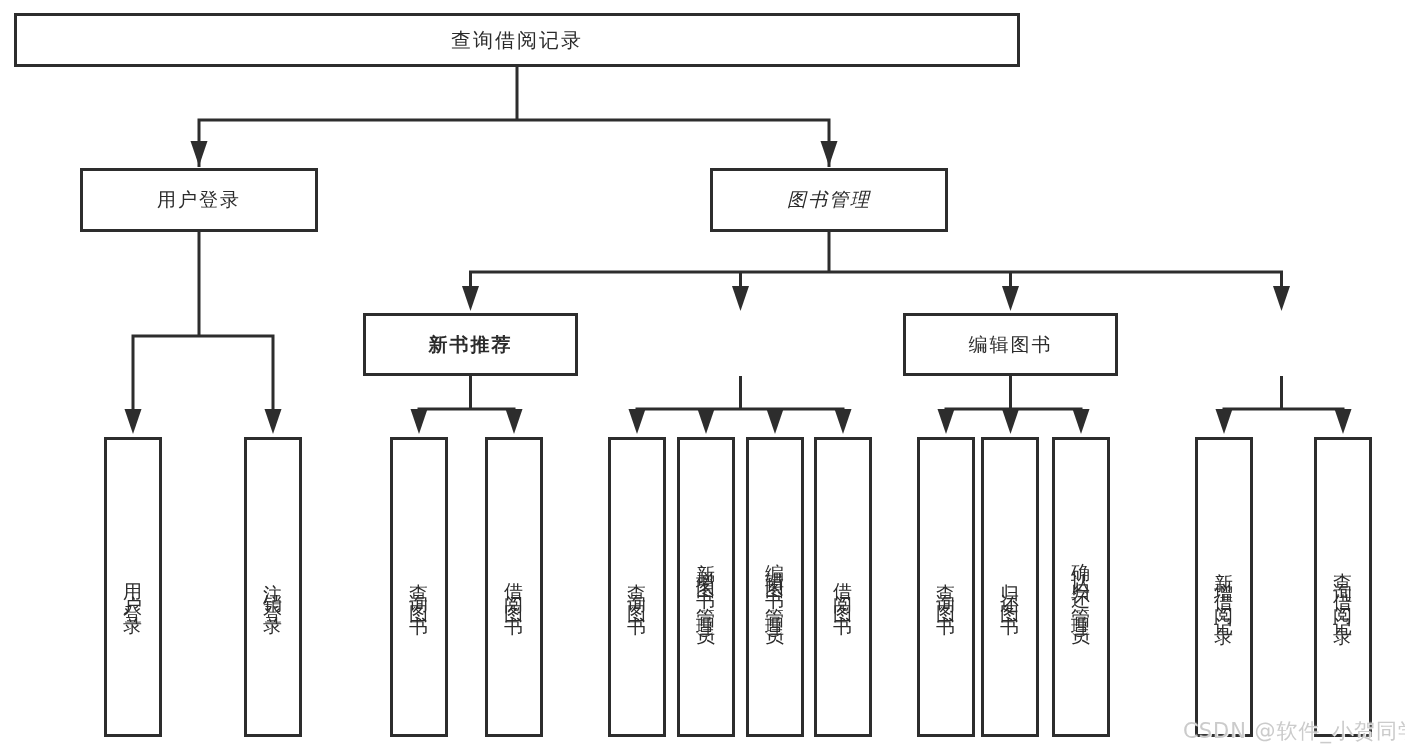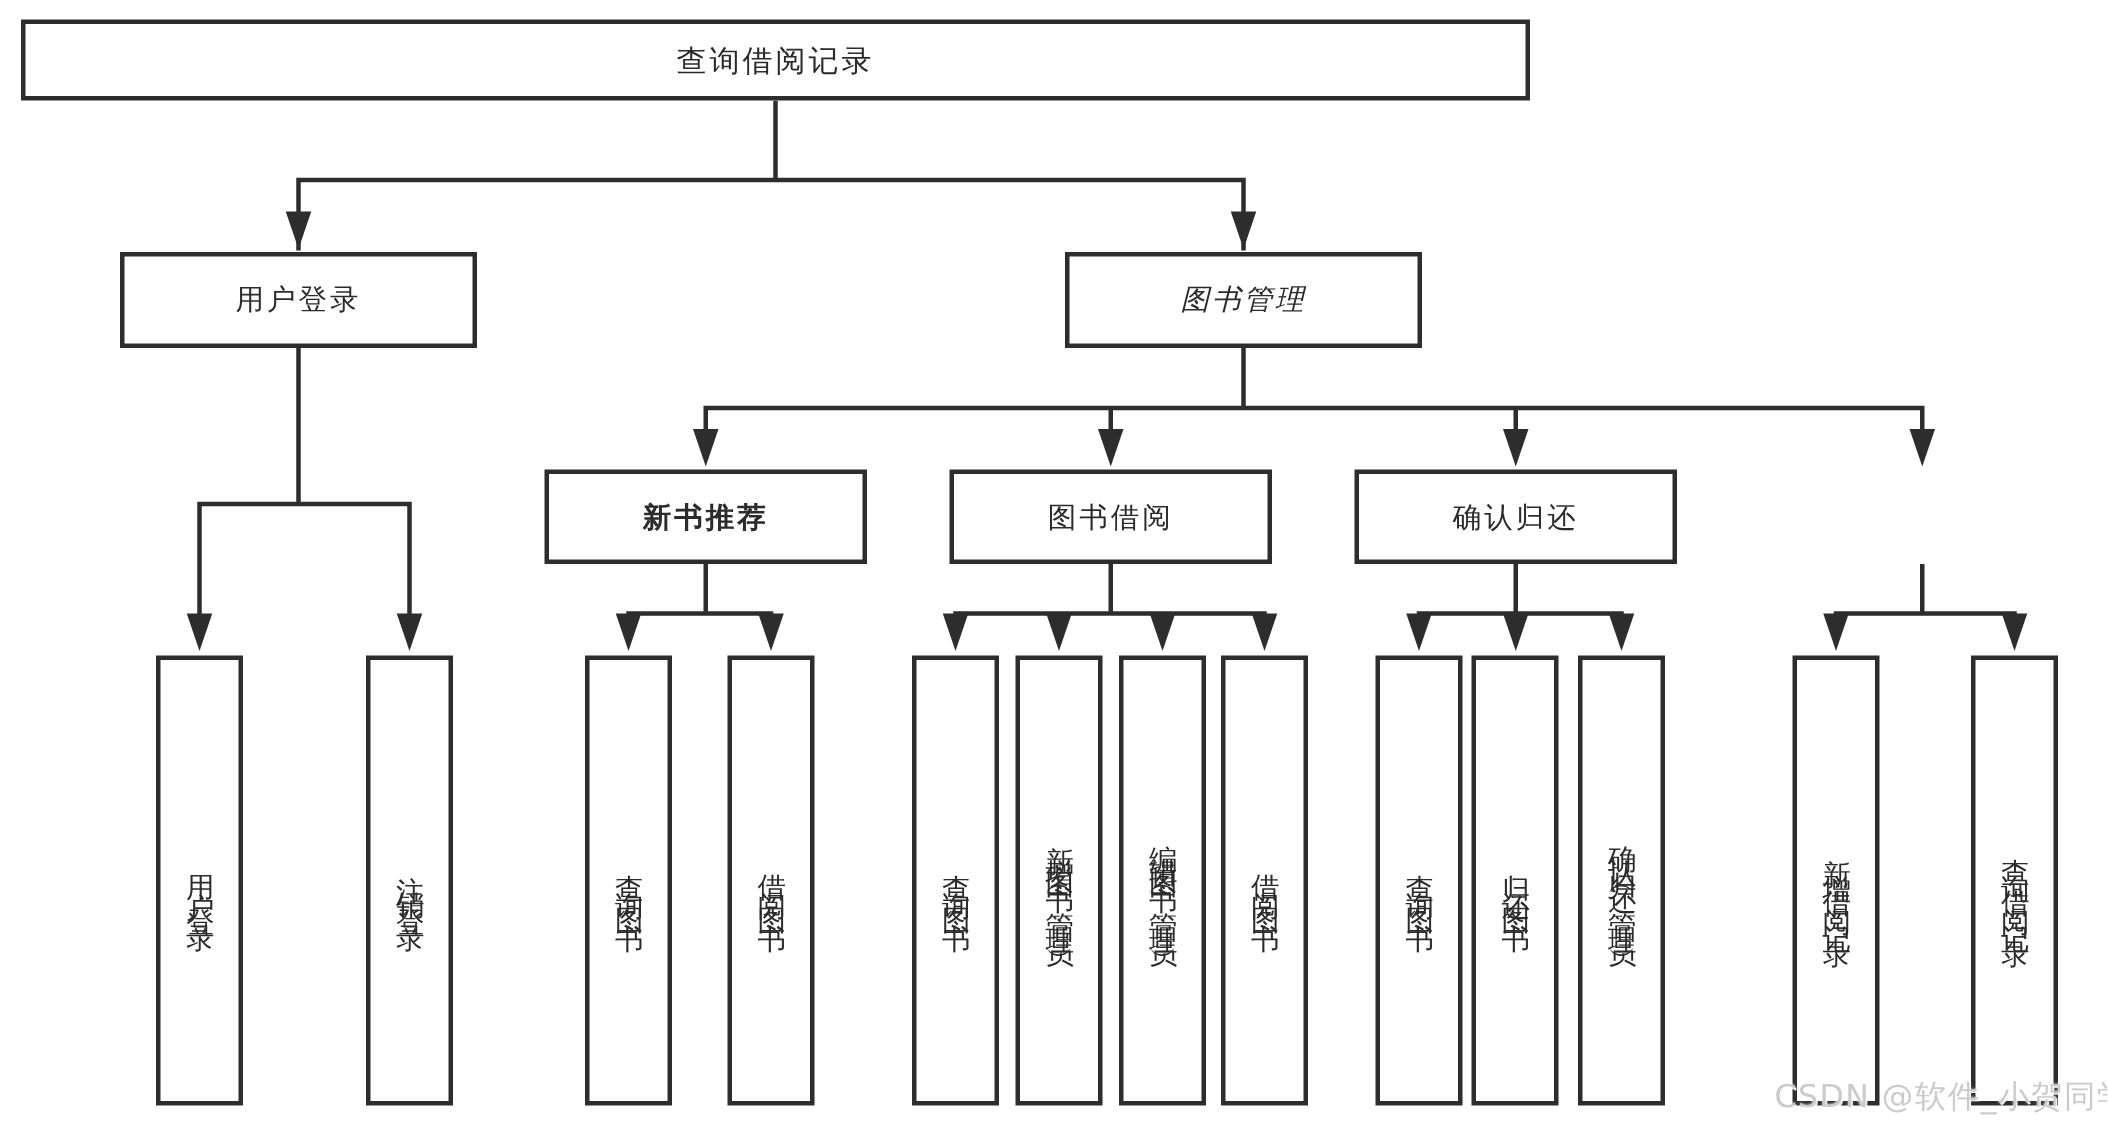--- a/index.html
+++ b/index.html
@@ -110,22 +110,21 @@
       <polygon points="1334.5,409 1351.5,409 1343,434"></polygon>
     </g>
   </svg>
 
   <div class="node h-node root-node" style="left:14px; top:13px; width:1006px; height:54px;">查询借阅记录</div>
 
   <div class="node h-node" style="left:80px; top:168px; width:238px; height:64px;">用户登录</div>
   <div class="node h-node" style="left:710px; top:168px; width:238px; height:64px;font-style:italic;">图书管理</div>
 
   <div class="node h-node" style="left:363px; top:313px; width:215px; height:63px;font-weight:bold;">新书推荐</div>
-  <div class="node h-node" style="left:633px; top:313px; width:215px; height:63px;">图书借阅</div>
-  <div class="node h-node" style="left:903px; top:313px; width:215px; height:63px;">确认归还</div>
+  <div class="node h-node" style="left:903px; top:313px; width:215px; height:63px;">编辑图书</div>
 
   <div class="node v-node" style="left:104px; top:437px; width:58px; height:300px;">用户登录</div>
   <div class="node v-node" style="left:244px; top:437px; width:58px; height:300px;">注销登录</div>
 
   <div class="node v-node" style="left:390px; top:437px; width:58px; height:300px;">查询图书</div>
   <div class="node v-node" style="left:485px; top:437px; width:58px; height:300px;">借阅图书</div>
 
   <div class="node v-node" style="left:608px; top:437px; width:58px; height:300px;">查询图书</div>
   <div class="node v-node long" style="left:677px; top:437px; width:58px; height:300px;">新增图书（管理员）</div>
   <div class="node v-node long" style="left:746px; top:437px; width:58px; height:300px;">编辑图书（管理员）</div>

